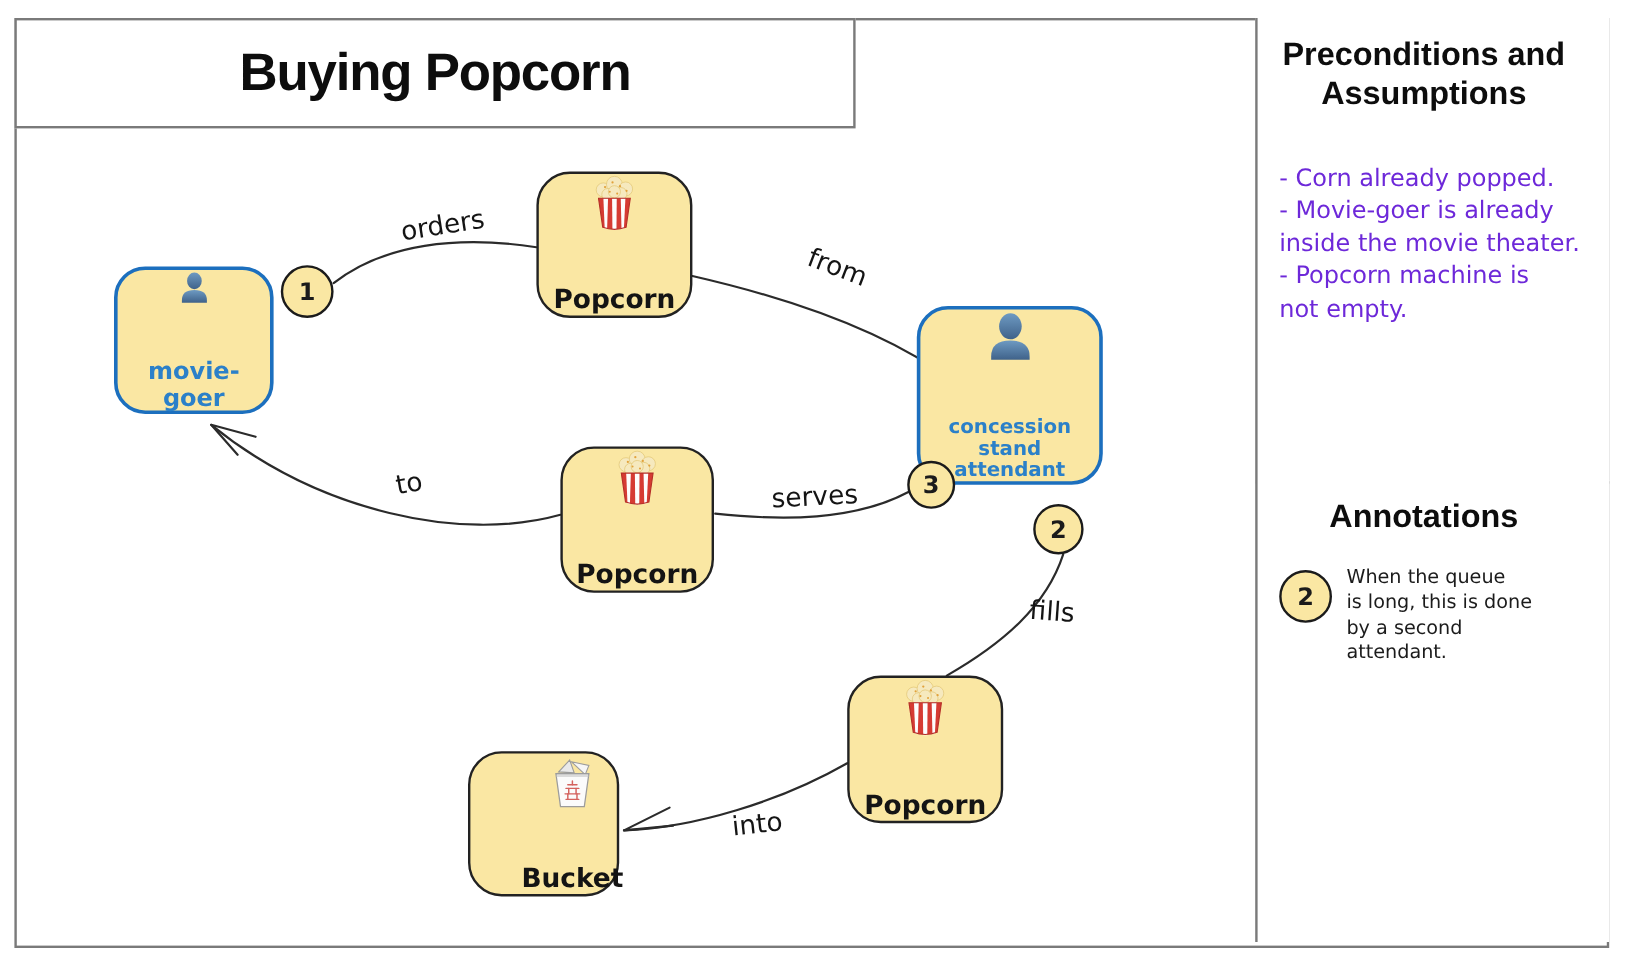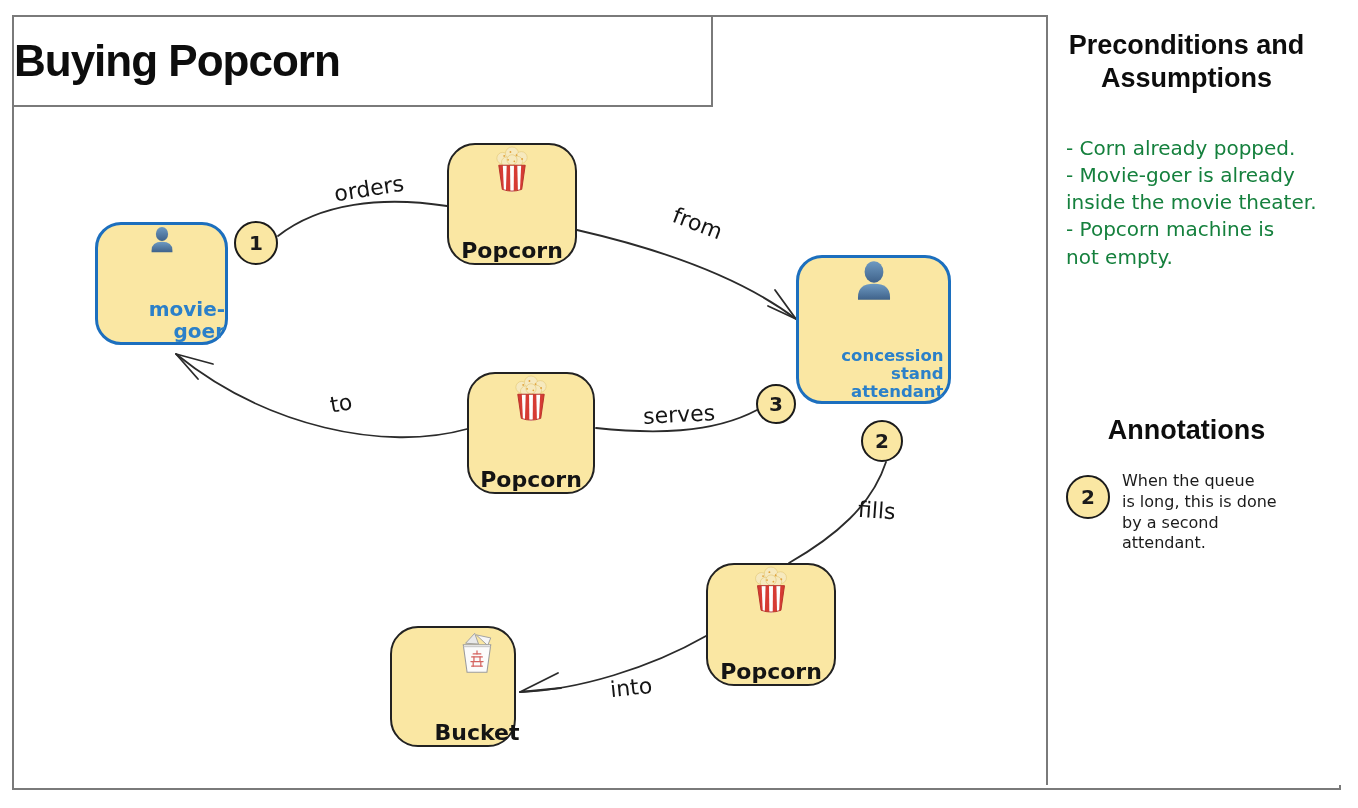--- a/index.html
+++ b/index.html
@@ -17,21 +17,21 @@
     font-family:"Liberation Sans",sans-serif;color:#111;
   }
   
   .canvas-frame{
     position:absolute;left:12px;top:15px;width:1329px;height:775px;
     border:2px solid var(--frame);background:transparent;
   }
   
   .title-box{
     position:absolute;left:12px;top:15px;width:701px;height:92px;
-    border:2px solid var(--frame);display:flex;align-items:center;
+    border:2px solid var(--frame);display:flex;align-items:center;justify-content:center;
     background:#fff;
   }
   .title-box h1{
     font-size:44px;font-weight:600;letter-spacing:-1px;color:#0d0d0d;
     font-family:"Liberation Sans",sans-serif;
   }
   
   .side-panel{
     position:absolute;left:1046px;width:295px;background:#fff;
     border-left:2px solid var(--frame);
@@ -39,21 +39,21 @@
   .panel-preconditions{top:15px;height:388px;border-bottom:2px solid var(--frame);}
   .panel-annotations{top:400px;height:385px;}
   .panel-title{
     font-size:27px;font-weight:600;text-align:center;line-height:1.22;
     padding:14px 20px 0 4px;color:#0d0d0d;
   }
   .hand{
     font-family:"DejaVu Sans",sans-serif;
   }
   .panel-body{
-    white-space:pre-line;font-size:20px;line-height:1.36;color:#15803d;
+    white-space:pre-line;font-size:20px;line-height:1.36;color:#6d28d9;
     padding:40px 10px 0 18px;
   }
   .annotation-item{
     display:flex;align-items:flex-start;gap:12px;padding:24px 8px 0 18px;
   }
   .annotation-badge{
     flex:0 0 auto;width:44px;height:44px;border-radius:50%;
     background:var(--node-fill);border:2px solid #1b1b1b;
     display:flex;align-items:center;justify-content:center;
     font-size:20px;font-weight:700;color:#1b1b1b;margin-top:4px;
@@ -67,34 +67,34 @@
     display:flex;flex-direction:column;align-items:center;justify-content:center;
     border-radius:26px;
     gap:40px;
   }
   .node.actor{border:3px solid var(--actor-border);}
   .node.object{border:2.5px solid var(--object-border);border-radius:28px;}
   .node .node-icon{display:block;}
   .node .node-label{
     text-align:center;line-height:1.1;margin-top:4px;
   }
-  .node.actor .node-label{color:var(--actor-label);font-weight:700;text-align:right;}
+  .node.actor .node-label{color:var(--actor-label);font-weight:700;}
   .node.object .node-label{color:#141414;font-weight:700;}
 
   #node-movie-goer{left:95px;top:222px;width:133px;height:123px;}
   #node-movie-goer .node-icon{width:72px;height:66px;}
   #node-movie-goer .node-label{font-size:20px;}
 
   #node-popcorn-top{left:447px;top:143px;width:130px;height:122px;}
   #node-popcorn-mid{left:467px;top:372px;width:128px;height:122px;}
   #node-popcorn-bot{left:706px;top:563px;width:130px;height:123px;}
   .popcorn-node .node-icon{width:54px;height:54px;}
   .popcorn-node .node-label{font-size:22px;}
 
-  #node-attendant{left:796px;top:255px;width:155px;height:149px;}
+  #node-attendant{left:764px;top:255px;width:155px;height:149px;}
   #node-attendant .node-icon{width:76px;height:68px;}
   #node-attendant .node-label{font-size:16.5px;width:140px;}
 
   #node-bucket{left:390px;top:626px;width:126px;height:121px;padding-left:48px;}
   #node-bucket .node-icon{width:58px;height:56px;}
   #node-bucket .node-label{font-size:22px;}
 
   
   .marker{
     position:absolute;border-radius:50%;

